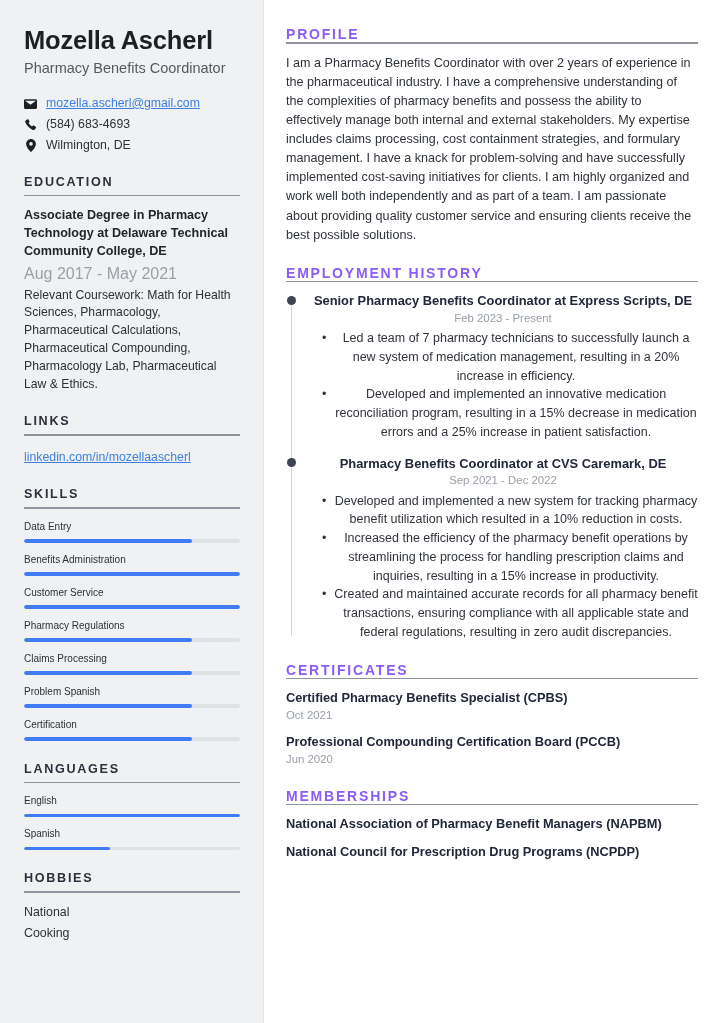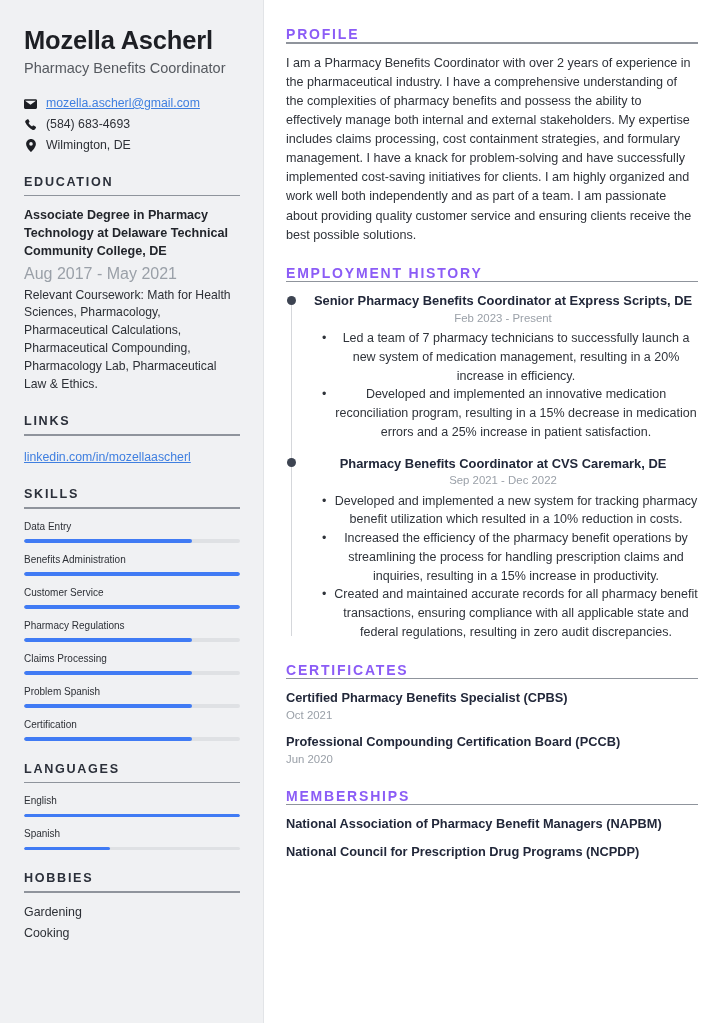--- a/index.html
+++ b/index.html
@@ -356,21 +356,21 @@
               <div class="bar-fill" style="width: 40%;"></div>
             </div>
           </div>
         </div>
     </section>
 
     <section class="side-section">
       <div class="side-heading">HOBBIES</div>
       <div class="side-rule"></div>
       <div id="hobbies-list">
-          <div class="hobby-item">Gardening</div>
+          <div class="hobby-item">National</div>
           <div class="hobby-item">Cooking</div>
         </div>
     </section>
   </aside>
 
   <main class="main">
 
     <section class="main-section">
       <div class="main-heading">PROFILE</div>
       <div class="main-rule"></div>

